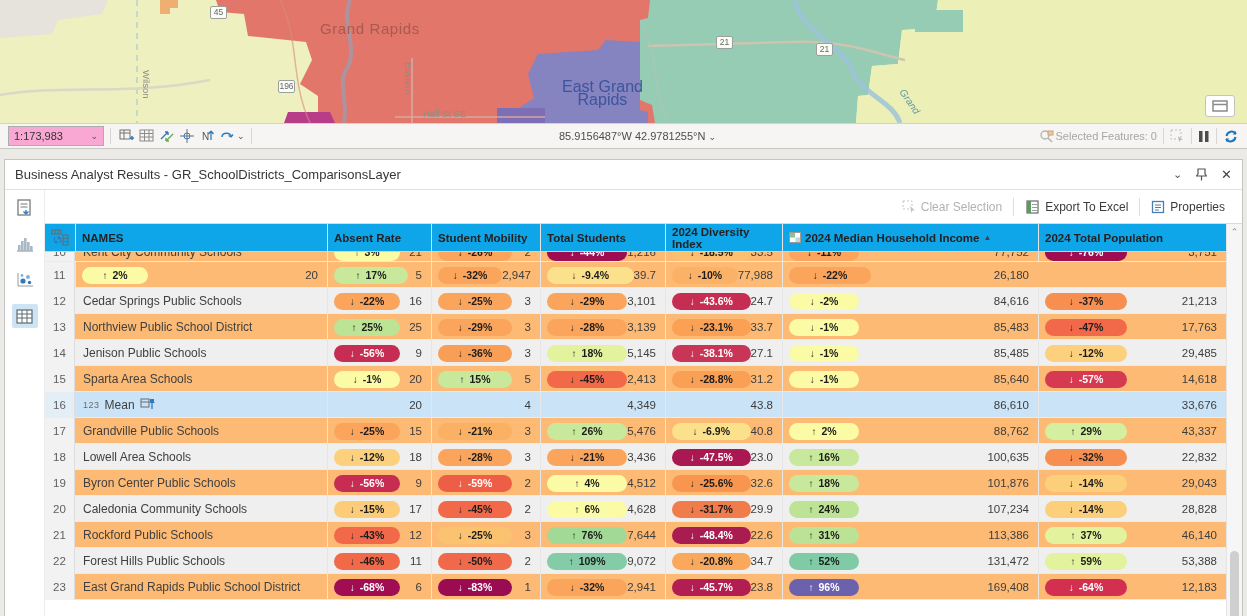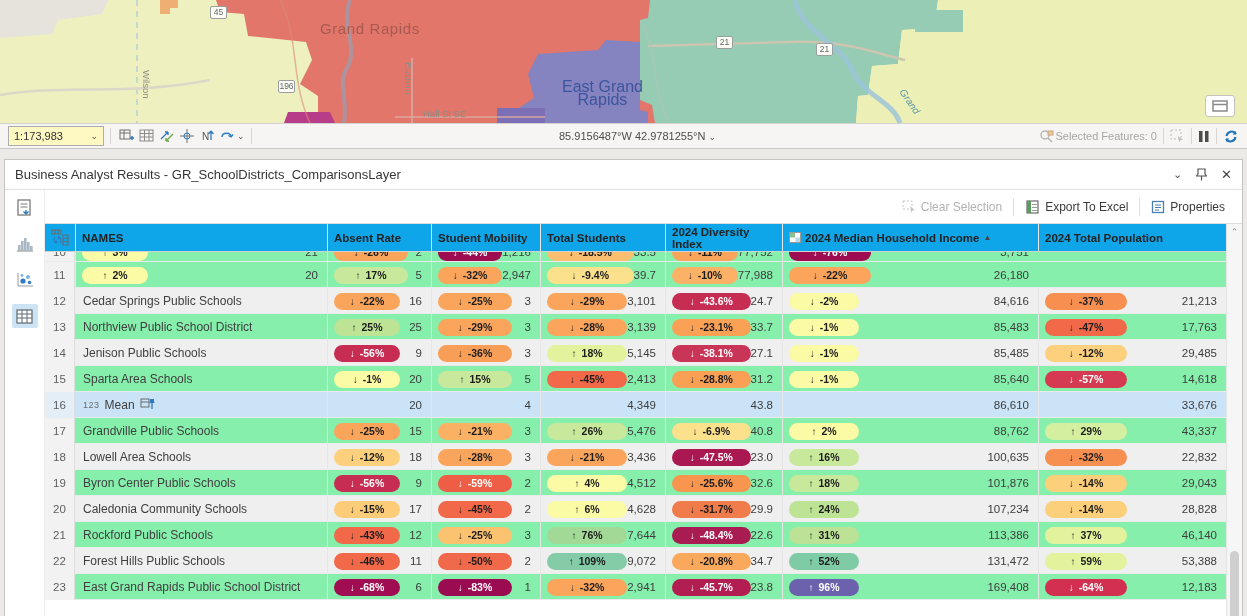--- a/index.html
+++ b/index.html
@@ -13,21 +13,21 @@
   .lbl-city { font-size:15px; letter-spacing:.6px; color:#a85a4e; }
   .lbl-egr { font-size:16px; color:#3d559c; text-align:center; line-height:13px; }
   .lbl-street { font-size:9.5px; color:#8d8d85; }
   .vert { transform:rotate(90deg); transform-origin:left top; }
   .lbl-river { font-size:10px; font-style:italic; color:#5f9aa8; transform:rotate(55deg); }
   .shield { position:absolute; width:17px; height:13px; background:#fdfdf6; border:1px solid #9aa0a0; border-radius:2px; font-size:8.5px; color:#5e6a6a; text-align:center; line-height:11px; }
   .map-corner-btn { position:absolute; right:12px; bottom:6px; width:30px; height:22px; background:#fff; border:1px solid #c5c3c0; border-radius:3px; display:flex; align-items:center; justify-content:center; }
 
   
   .statusbar { position:relative; width:1247px; height:26px; background:#f6f5f3; border-top:1px solid #d4d2cf; border-bottom:1px solid #c9c7c4; display:flex; align-items:center; padding:0 8px; }
-  .scalebox { width:96px; height:20px; background:#fef9c3; border:1px solid #adadad; display:flex; align-items:center; justify-content:space-between; padding:0 5px; font-size:11px; color:#333; }
+  .scalebox { width:96px; height:20px; background:#f9a8d4; border:1px solid #adadad; display:flex; align-items:center; justify-content:space-between; padding:0 5px; font-size:11px; color:#333; }
   .vsep { width:1px; height:16px; background:#d8d6d3; margin:0 6px; }
   .tool-ic { width:20px; height:20px; display:flex; align-items:center; justify-content:center; }
   .coords { position:absolute; left:0; right:0; text-align:center; font-size:11px; color:#4d4d4d; pointer-events:none;padding-left:28px; }
   .coords span { pointer-events:auto; }
   .sb-right { margin-left:auto; display:flex; align-items:center; font-size:11px; color:#a6a6a6; }
   .chev { font-size:9px; color:#555; }
 
   
   .panel { margin:10px 4px 4px 4px; width:1239px; height:521px; background:#fff; border:1px solid #c6c4c2; display:flex; flex-direction:column; }
   .titlebar { height:30px; display:flex; align-items:center; padding:0 10px; border-bottom:1px solid #e3e1df; }
@@ -44,21 +44,21 @@
   .tsep { width:1px; height:18px; background:#e0dedc; }
 
   
   .table-zone { flex:1; display:flex; min-height:0; border-top:1px solid #dcdcdc; }
   .grid-wrap { width:1181px; display:flex; flex-direction:column; overflow:hidden; }
   .thead, .tr { display:grid; grid-template-columns:30px 252px 104px 109px 125px 117px 256px 188px; }
   .thead { height:28px; border-bottom:1px solid #d2d2d2; background:#0ea5e9; }
   .th { display:flex; align-items:center; padding:0 6px; font-weight:bold; font-size:11.5px; color:#222; border-left:1px solid #e6e6e6; gap:4px; }
   .th:first-child { border-left:none; justify-content:center; }
   .sortarrow { font-size:8px; color:#444; }
-  .tr { height:26px; border-bottom:1px solid #ebebeb; background:#86efac; }
+  .tr { height:26px; border-bottom:1px solid #ebebeb; background:#fdba74; }
   .tr.shade { background:#efefef; }
   .tr.selected { background:#cbe3f6; }
   .tr.clipped { height:10px; overflow:hidden; }
   .tr.clipped > div { transform:translateY(-13px); }
   .numcell { background:#f2f2f2; border-right:1px solid #dedede; display:flex; align-items:center; justify-content:center; font-size:11.5px; color:#5f5f5f; height:26px; }
   .tr.selected .numcell { background:#e4eef7; }
   .namecell { display:flex; align-items:center; padding:0 8px; font-size:12px; color:#404040; gap:5px; height:26px; }
   .mean-prefix { font-size:9px; color:#6b6b6b; letter-spacing:.5px; }
   .mcell { display:flex; align-items:center; justify-content:space-between; padding:0 9px 0 6px; border-left:1px solid #e6e6e6; height:26px; }
   .badge { height:17px; border-radius:9px; display:flex; align-items:center; justify-content:center; gap:5px; font-size:10.5px; font-weight:bold; color:#1c1c1c; }
@@ -335,20 +335,23 @@
               <span>2024 Median Household Income</span>
               <span class="sortarrow">▲</span>
             </div>
             <div class="th">
                 <span>2024 Total Population</span>
               </div>
           </div>
           <div id="rows">
               <div class="tr clipped">
                 <div class="numcell">10</div>
+                <div class="namecell">
+                  <span>Kent City Community Schools</span>
+                </div>
                 <div class="mcell c0">
                   <div class="badge" style="background: rgb(250, 251, 164);">
                     <span class="arr">↑</span>
                     <span>3%</span>
                   </div>
                   <span class="val">21</span>
                 </div>
                 <div class="mcell c1">
                   <div class="badge" style="background: rgb(250, 165, 91);">
                     <span class="arr">↓</span>

